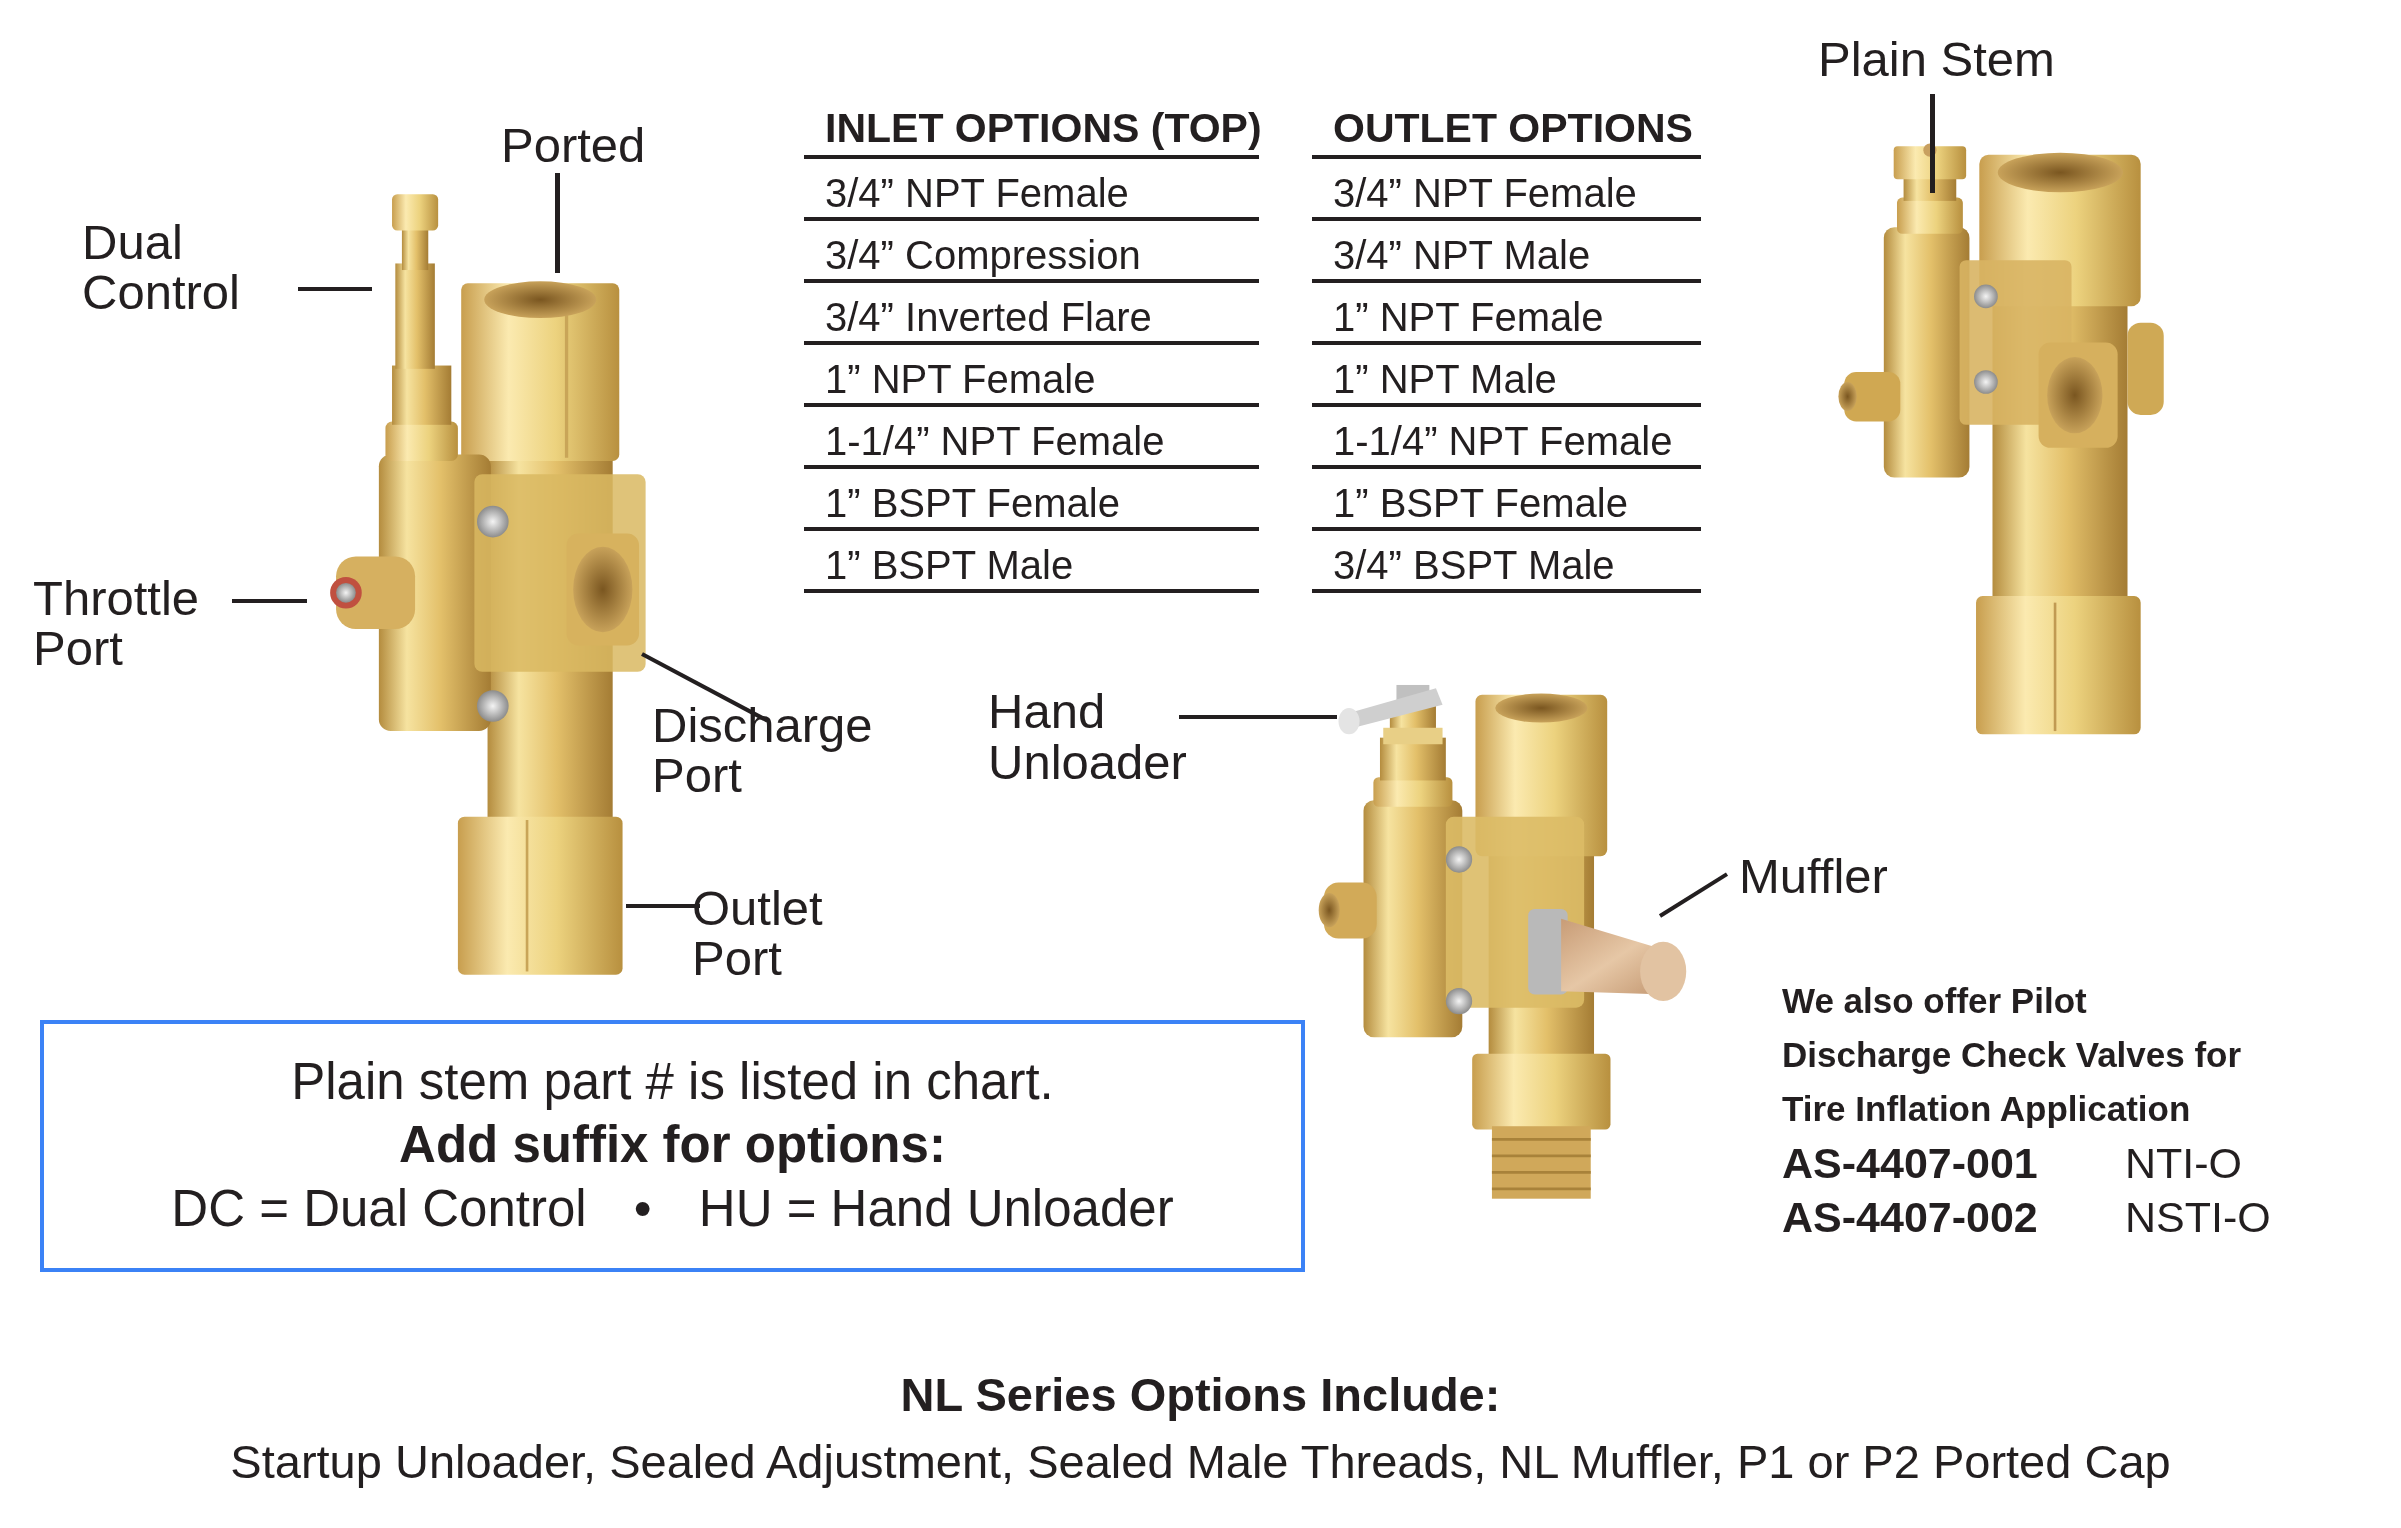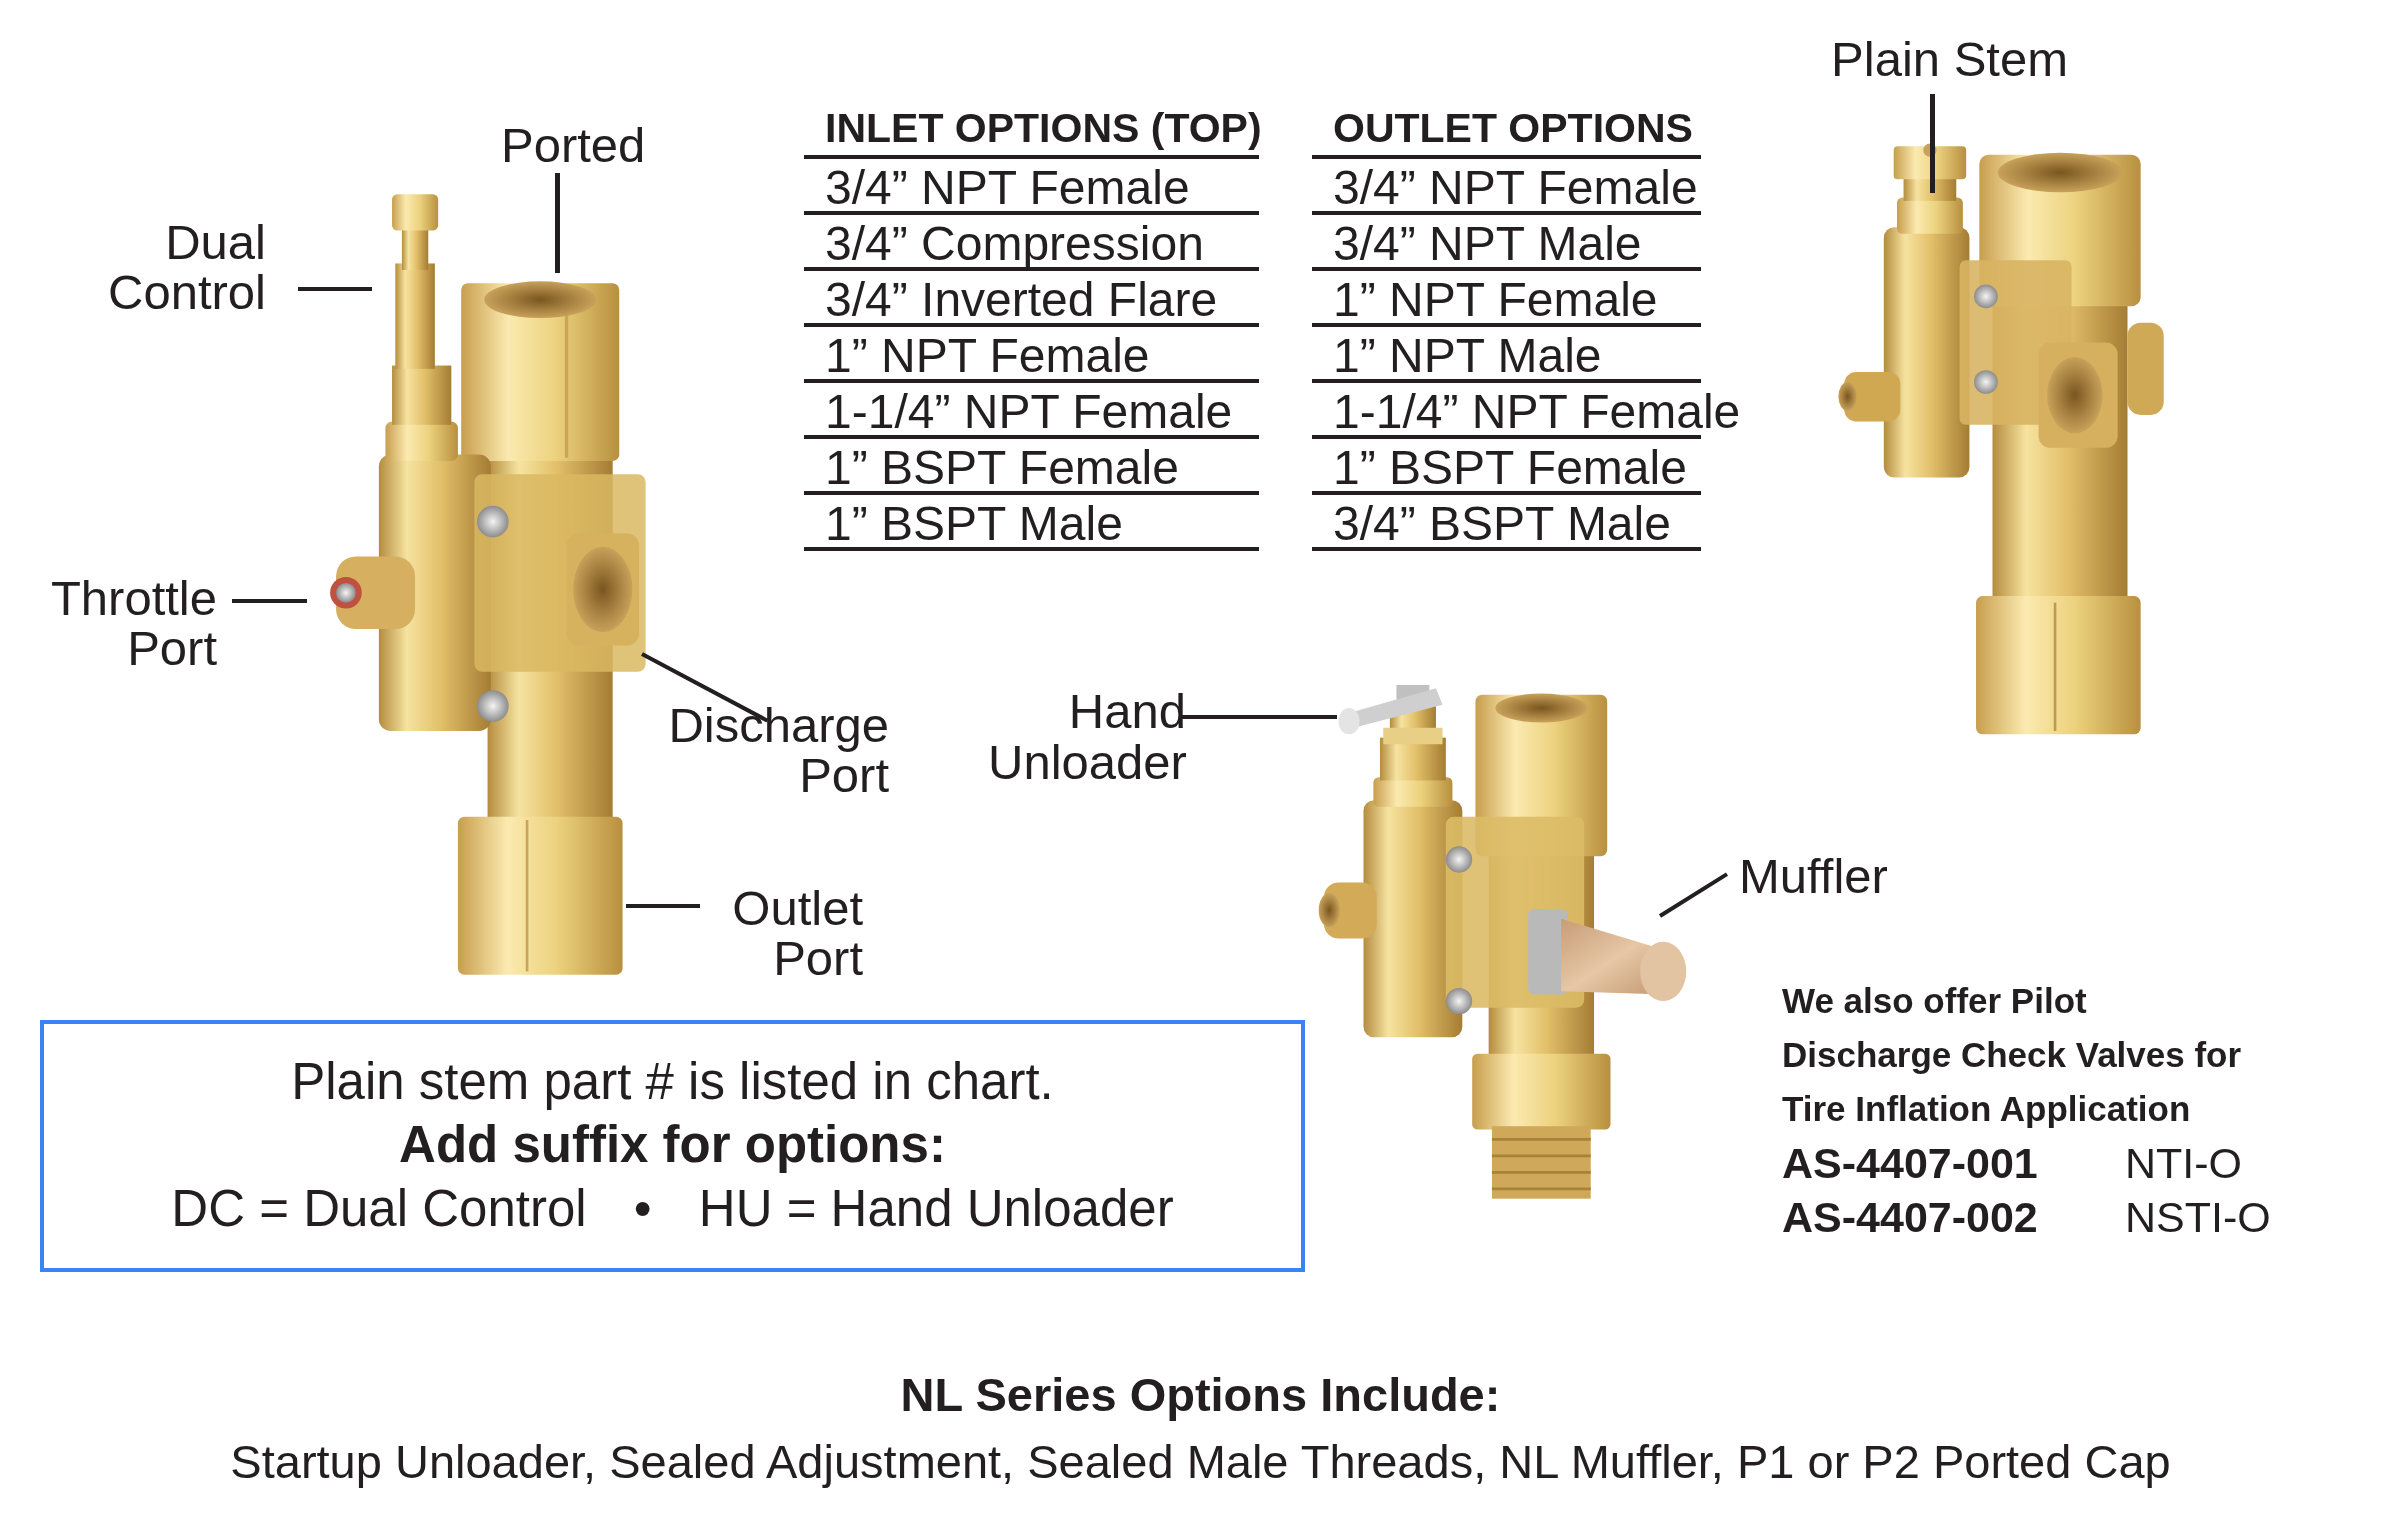--- a/index.html
+++ b/index.html
@@ -2,34 +2,34 @@
 <html style="font-size:10.5px"><head>
   <meta charset="utf-8">
   <style>
     html, body { margin: 0; padding: 0; background: #ffffff; }
     body {
       width: 2401px; height: 1528px; position: relative; overflow: hidden;
       font-family: "Liberation Sans", "DejaVu Sans", sans-serif; color: #231f20;
     }
     .label {
       position: absolute; font-size: 49px; line-height: 50px; color: #231f20;
-      text-align: right; white-space: nowrap;
+      text-align: left; white-space: nowrap;
     }
     .line { position: absolute; background: #231f20; }
 
     
     .opt-table { position: absolute; }
     .opt-head {
       font-weight: bold; font-size: 41px; line-height: 53px; padding-left: 21px;
       white-space: nowrap; border-bottom: 4.6px solid #231f20;
       transform-origin: left center;
     }
     .opt-row {
-      font-size: 48px; line-height: 47px; padding-left: 21px; white-space: nowrap;
-      border-bottom: 4px solid #231f20; height: 47px; padding-top: 5px;
+      font-size: 40px; line-height: 47px; padding-left: 21px; white-space: nowrap;
+      border-bottom: 4px solid #231f20; height: 47px; padding-top: 11px;
     }
 
     
     .suffix-box {
       position: absolute; left: 40px; top: 1020px; width: 1265px; height: 252px;
       border: 4px solid #3b82f6; box-sizing: border-box; text-align: center;
     }
     .suffix-box .l1 { font-size: 51px; margin-top: 26px; line-height: 63px; }
     .suffix-box .l2 { font-size: 51px; font-weight: bold; line-height: 63px; }
     .suffix-box .l3 { font-size: 51px; line-height: 66px; }

